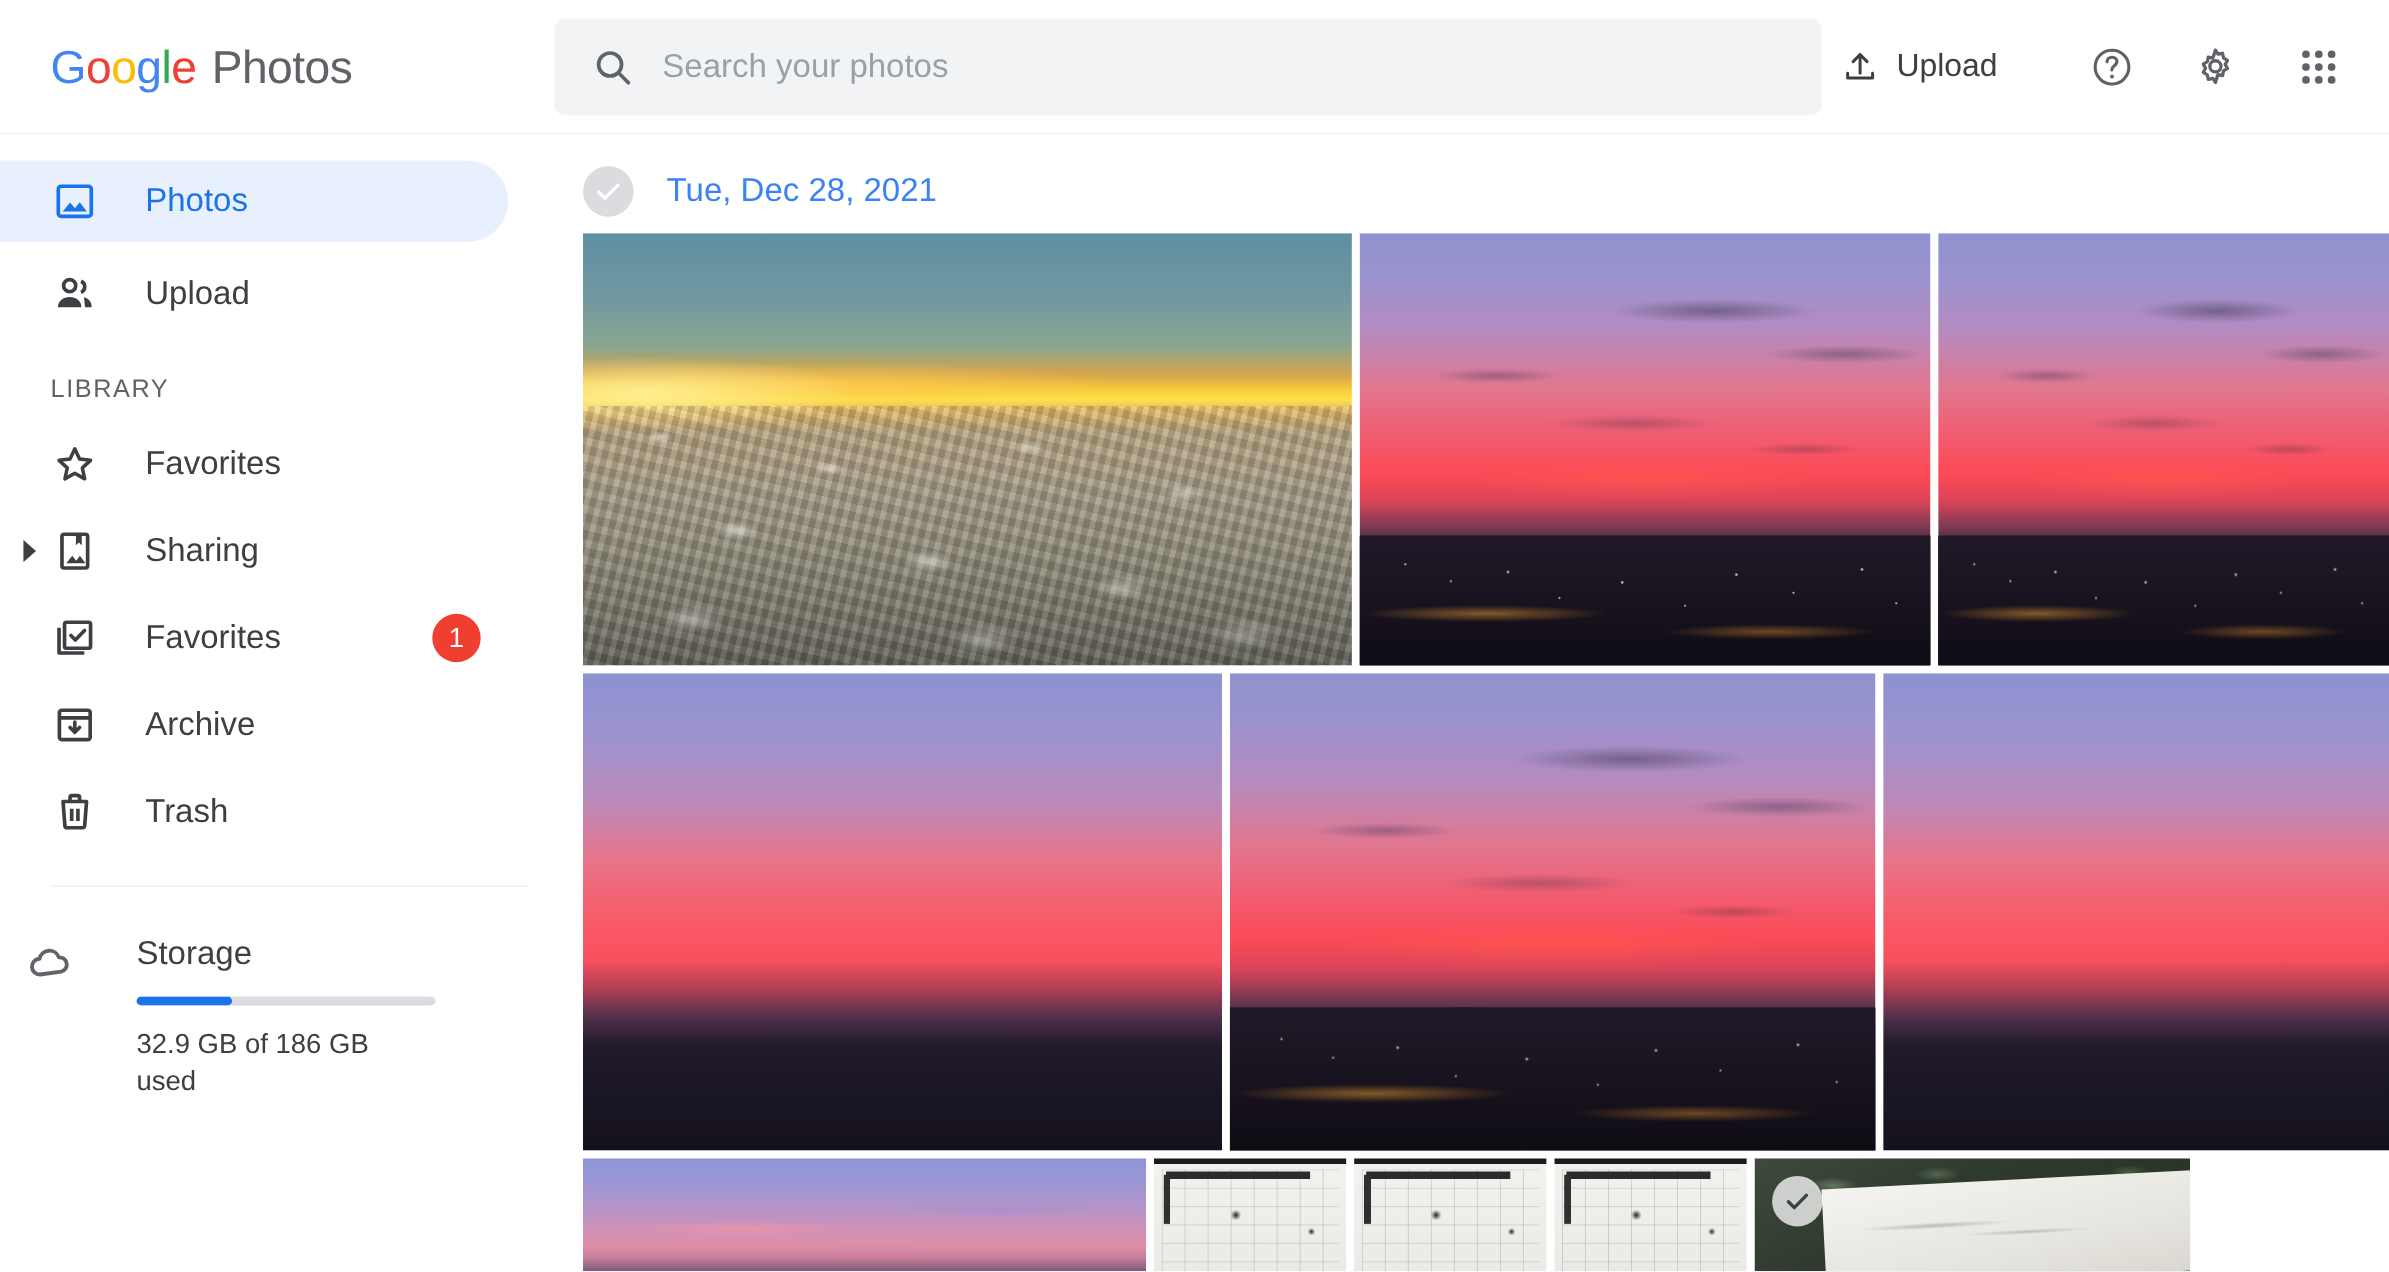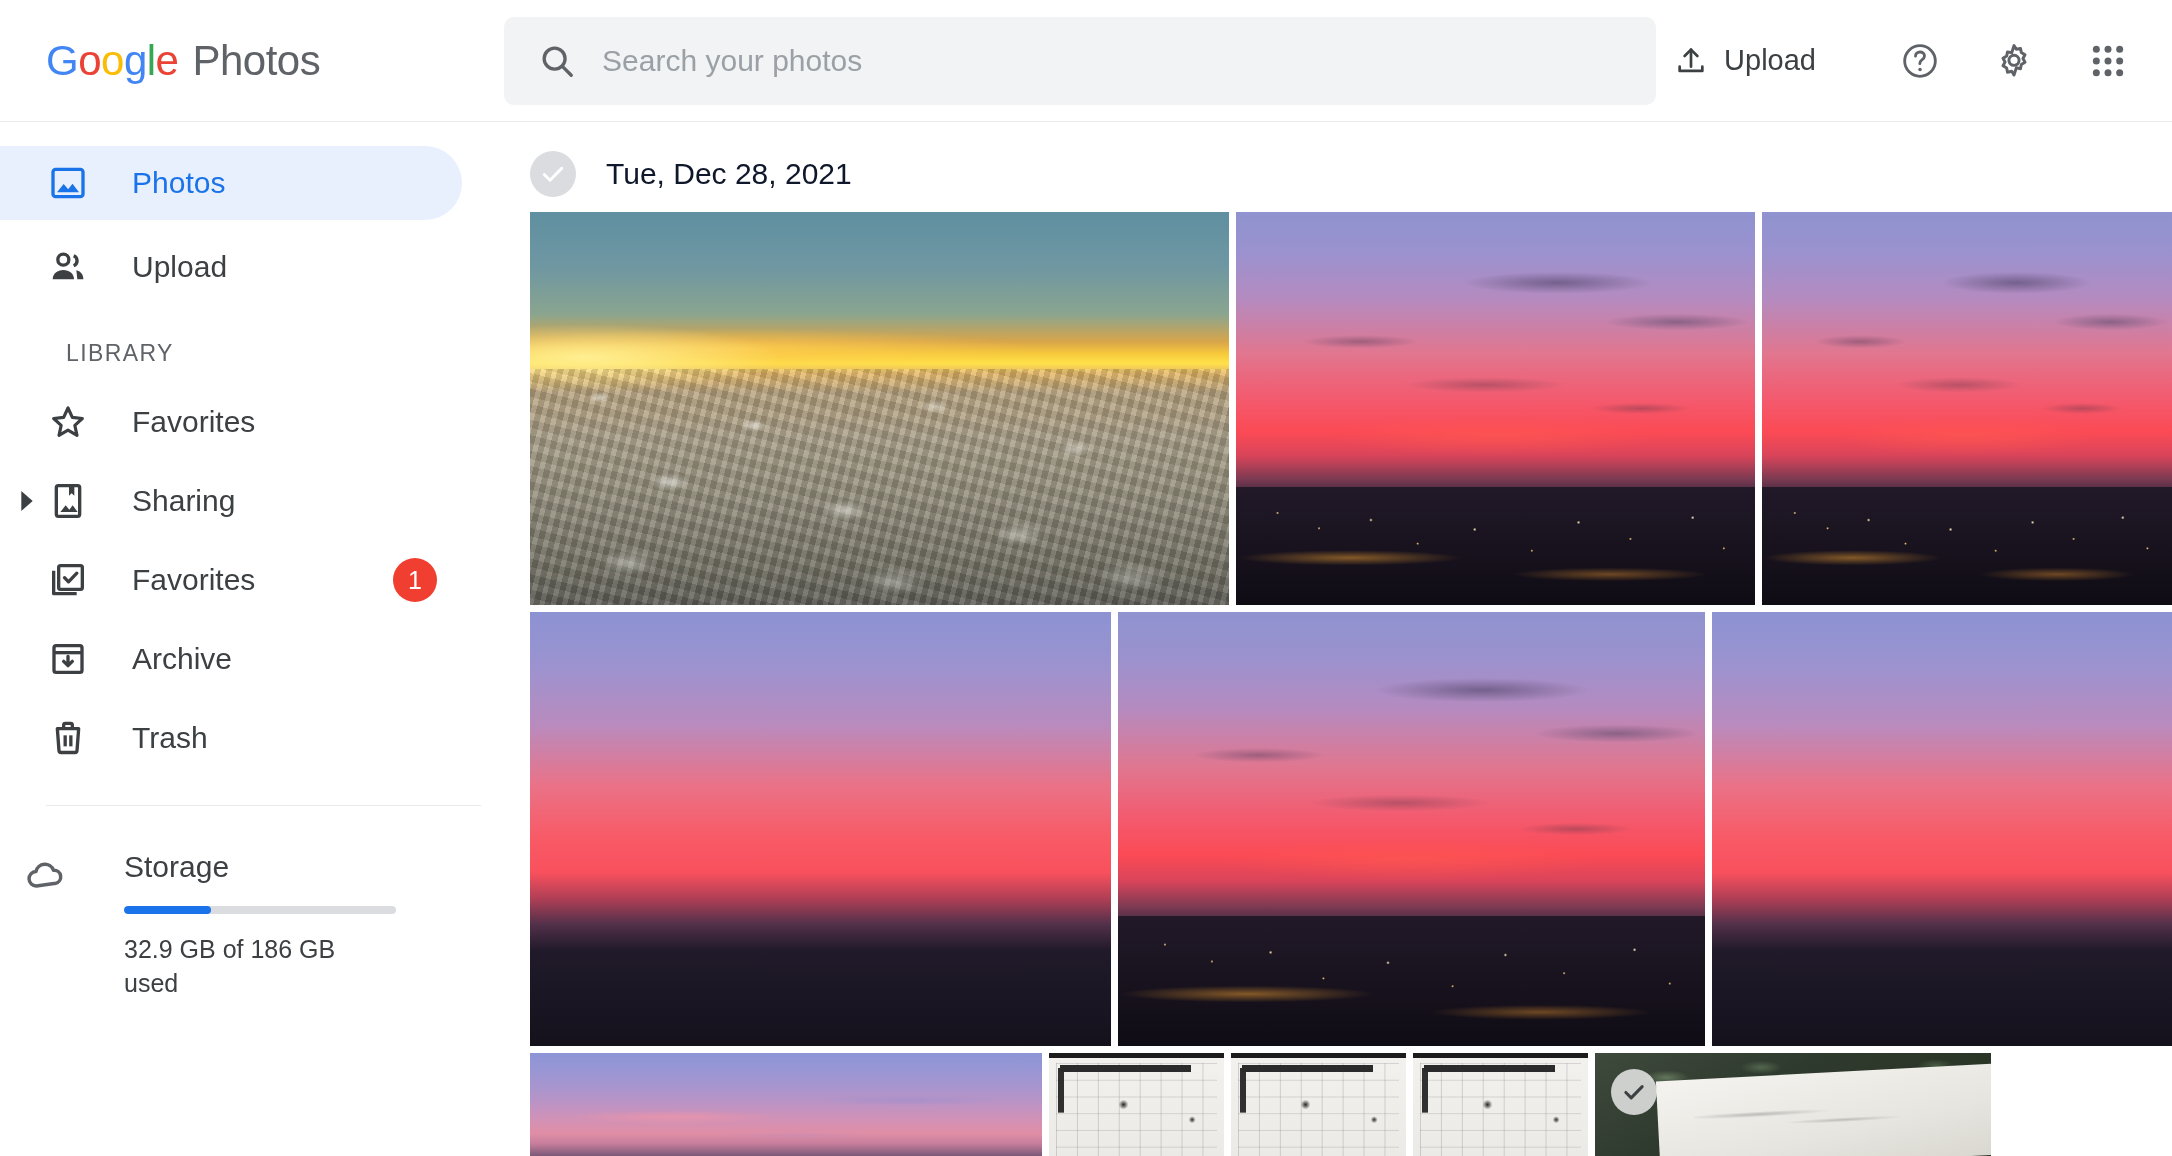--- a/index.html
+++ b/index.html
@@ -94,21 +94,21 @@
     font-size: 30px;
   }
   .nav-item.active {
     background: #e8f0fe;
     color: #1a73e8;
     width: 462px;
   }
   .nav-item .nav-ico { width: 44px; height: 44px; display:flex; align-items:center; justify-content:center; flex: 0 0 44px; }
   .nav-gap { height: 5px; }
   .section-label {
-    padding-left: 66px;
+    padding-left: 46px;
     margin-top: 36px; margin-bottom: 18px;
     font-size: 23px; letter-spacing: 1.4px;
     color: #5f6368;
   }
   .expand-caret {
     position: absolute; left: 16px; top: 50%;
     transform: translateY(-50%);
     width: 22px; height: 22px;
     display: flex; align-items: center; justify-content: center;
     cursor: pointer;
@@ -158,21 +158,21 @@
     display: flex; align-items: center;
     height: 76px; padding-left: 0px; gap: 30px;
     margin-top: 14px; margin-left: 3px;
   }
   .select-circle {
     width: 46px; height: 46px; border-radius: 50%;
     background: #dadce0;
     display: flex; align-items: center; justify-content: center;
     cursor: pointer; flex: 0 0 46px;
   }
-  .date-label { font-size: 30px; color: #0f172a; }
+  .date-label { font-size: 30px; color: #3b82f6; }
 
   .grid { padding-left: 3px; }
   .grid-row { display: flex; gap: 7px; margin-bottom: 7px; }
   .tile { position: relative; overflow: hidden; cursor: pointer; }
   .tile .hover-check {
     position: absolute; top: 16px; left: 16px;
     width: 46px; height: 46px; border-radius: 50%;
     background: rgba(255,255,255,.75);
     display: flex; align-items: center; justify-content: center;
   }

